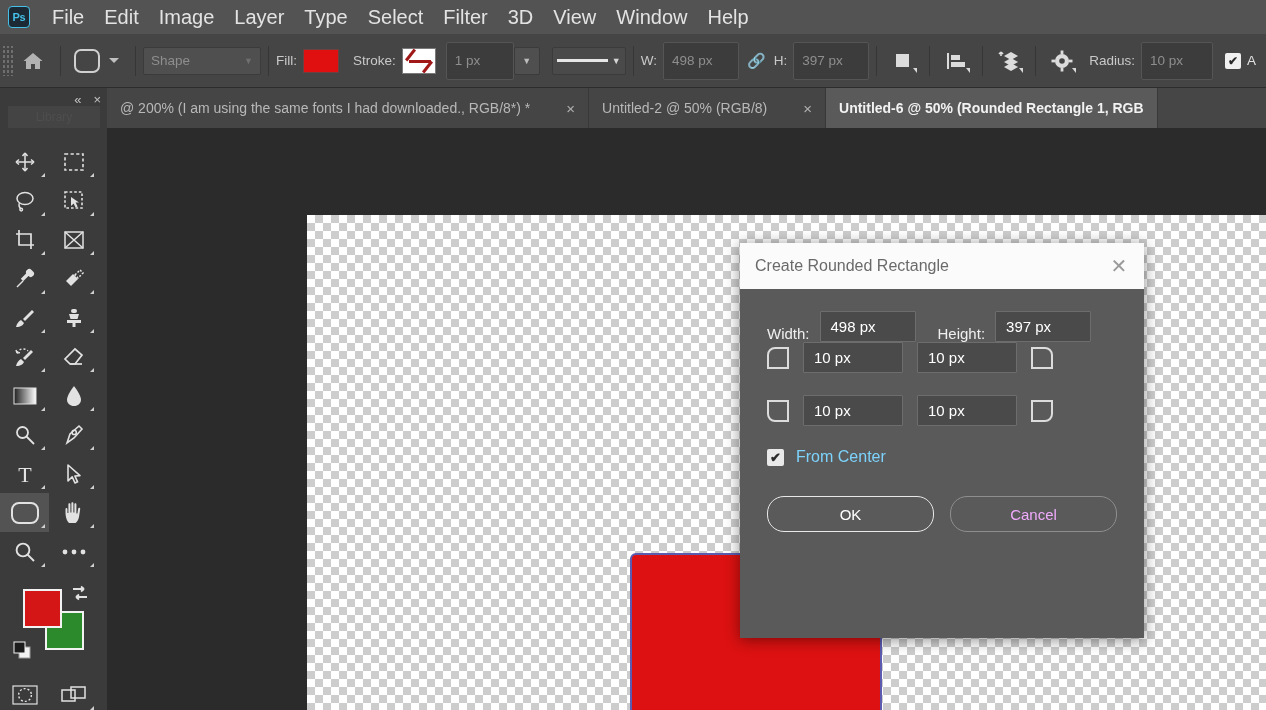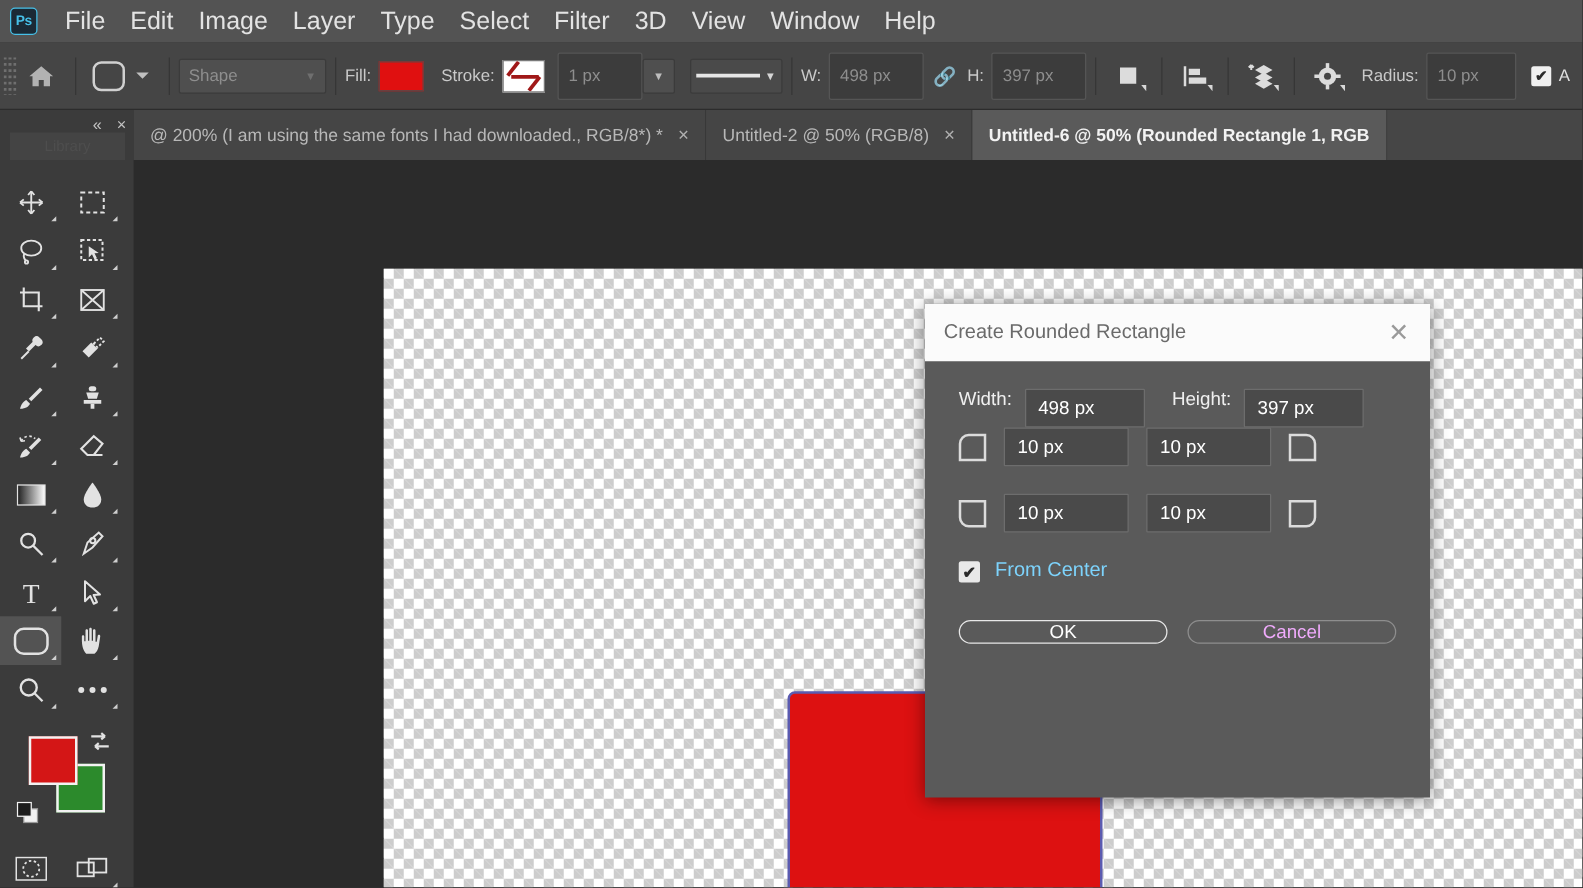--- a/index.html
+++ b/index.html
@@ -115,21 +115,21 @@
 
   
   #tabbar {
     position: absolute; left: 107px; top: 88px; right: 0; height: 40px;
     background: #464646; display: flex; align-items: stretch;
     overflow: hidden;
   }
   .tab {
     display: flex; align-items: center; padding: 0 13px;
     font-size: 14px; color: #b8b8b8; background: #454545;
-    border-right: 1px solid #383838; white-space: nowrap; cursor: pointer;
+    border-right: 1px solid #383838; white-space: nowrap; cursor: pointer; gap: 24px;
   }
   .tab.active { background: #5a5a5a; color: #f2f2f2; font-weight: bold; }
   .tab .tab-close {
     margin-left: 12px; color: #b0b0b0; font-size: 15px; font-weight: normal; cursor: pointer;
   }
 
   
   #panel-head {
     position: absolute; left: 0; top: 88px; width: 107px; height: 40px;
     background: #3b3b3b; display: flex; align-items: flex-start; justify-content: flex-end;
@@ -204,21 +204,21 @@
     display: flex; align-items: center; justify-content: space-between;
     padding: 0 10px 0 15px;
   }
   #dlg-title { color: #6a6a6a; font-size: 16px; }
   #dlg-close {
     width: 30px; height: 30px; display: flex; align-items: center; justify-content: center;
     color: #9a9a9a; font-size: 20px; font-weight: 300; cursor: pointer;
   }
   #dlg-body { padding: 22px 27px 0 27px; }
 
-  .row { display: flex; align-items: flex-start; }
+  .row { display: flex; align-items: flex-end; }
   .dlg-label { color: #efefef; font-size: 15px; }
   .dlg-input {
     background: #4a4a4a; border: 1px solid #6d6d6d; border-radius: 1px;
     height: 31px; color: #ffffff; font-size: 15px;
     display: flex; align-items: center; padding: 0 10px; cursor: text;
   }
   #radii-title { color: #efefef; font-size: 15px; margin: 29px 0 16px 0; }
   .radii-row { display: flex; align-items: center; margin-bottom: 22px; }
   .corner-ico { width: 22px; height: 22px; border: 2px solid #dcdcdc; cursor: pointer; }
   .c-tl { border-radius: 8px 0 0 0; }
@@ -229,21 +229,21 @@
   #fromcenter-row { display: flex; align-items: center; margin-top: 4px; }
   #fc-box {
     width: 17px; height: 17px; background: #e9e9e9; border-radius: 2px;
     display: flex; align-items: center; justify-content: center;
     color: #2b2b2b; font-size: 13px; font-weight: bold; cursor: pointer;
   }
   #fc-label { color: #7dd3fc; font-size: 16px; margin-left: 12px; }
 
   #dlg-buttons { display: flex; gap: 16px; margin-top: 30px; }
   .dlg-btn {
-    flex: 1; height: 19px; border-radius: 17px; background: transparent;
+    flex: 1; height: 36px; border-radius: 17px; background: transparent;
     display: flex; align-items: center; justify-content: center;
     font-size: 15px; cursor: pointer;
   }
   #btn-ok { border: 1.5px solid #e8e8e8; color: #ffffff; }
   #btn-cancel { border: 1.5px solid #8e8e8e; color: #f0abfc; }
 </style>
 </head>
 <body>
 
 <div id="app">

